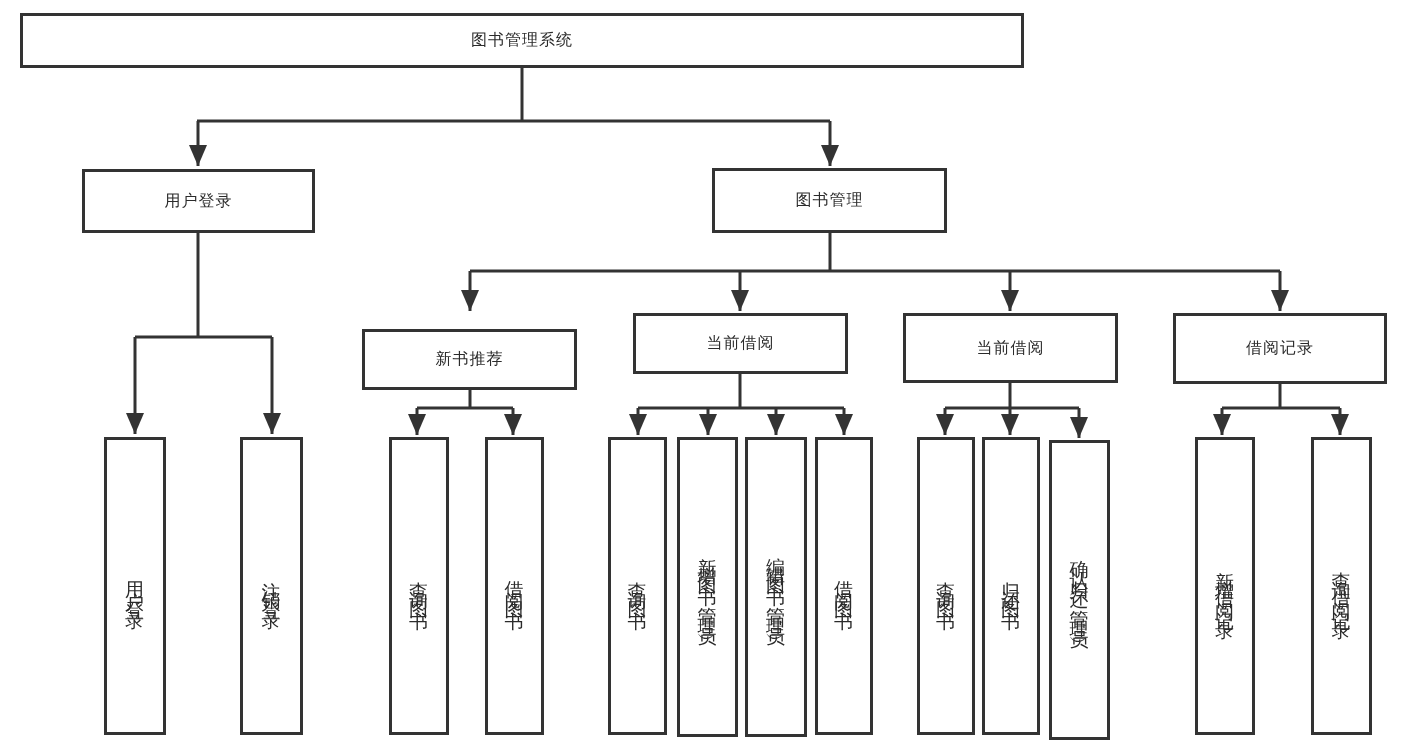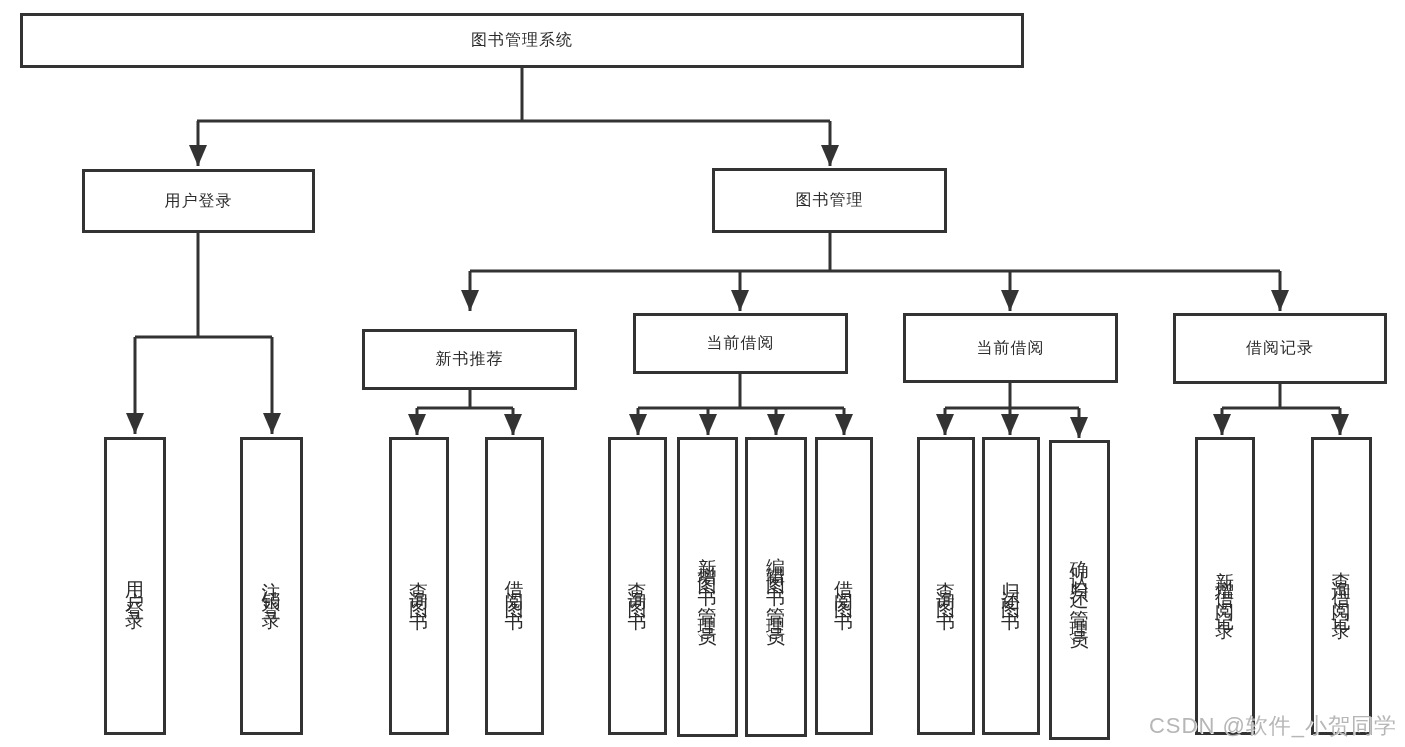--- a/index.html
+++ b/index.html
@@ -186,15 +186,14 @@
     <span class="lbl">确认归还（管理员）</span>
   </div>
 
   <div class="node v" id="n-leaf-hist-add">
     <span class="lbl">新增借阅记录</span>
   </div>
   <div class="node v" id="n-leaf-hist-query">
     <span class="lbl">查询借阅记录</span>
   </div>
 
-  <div class="watermark">CSDN @软件_小贺同学</div>
 
 </div>
 
 </body></html>

